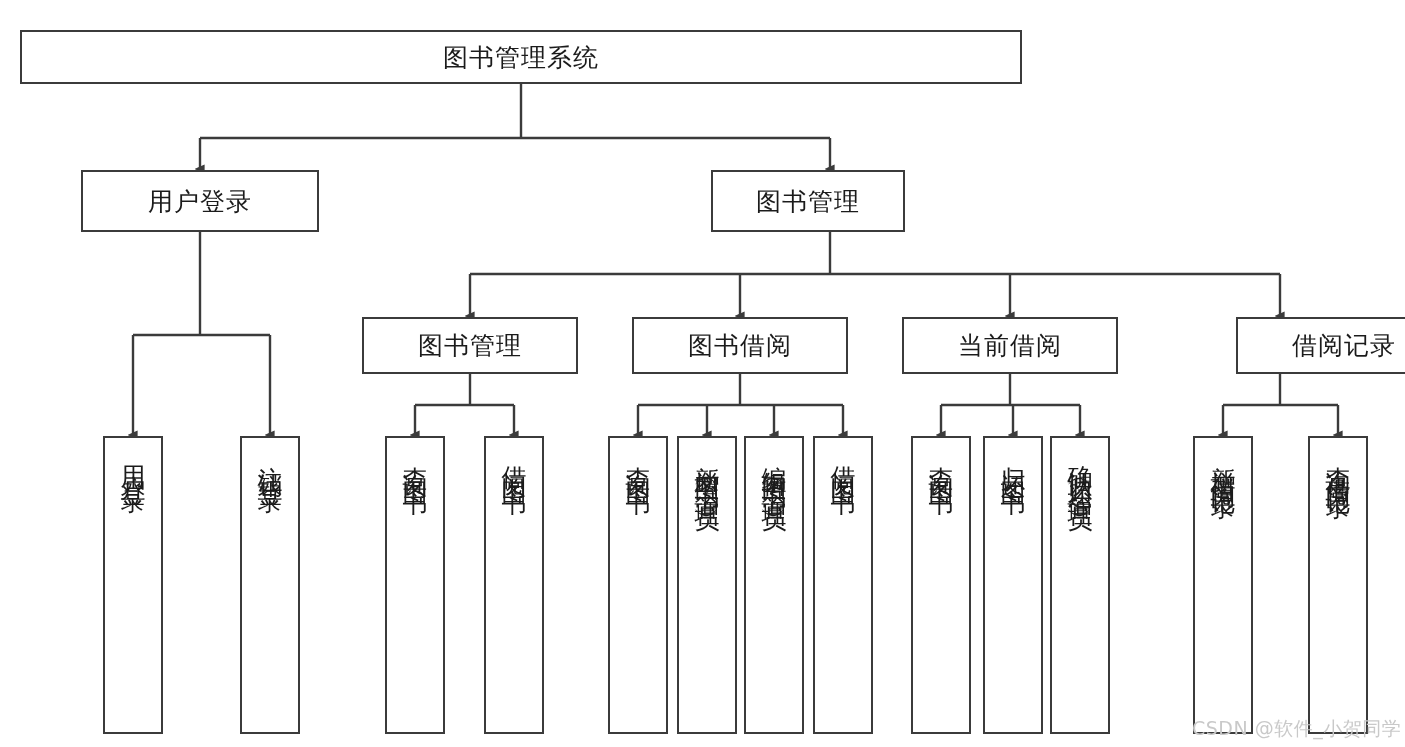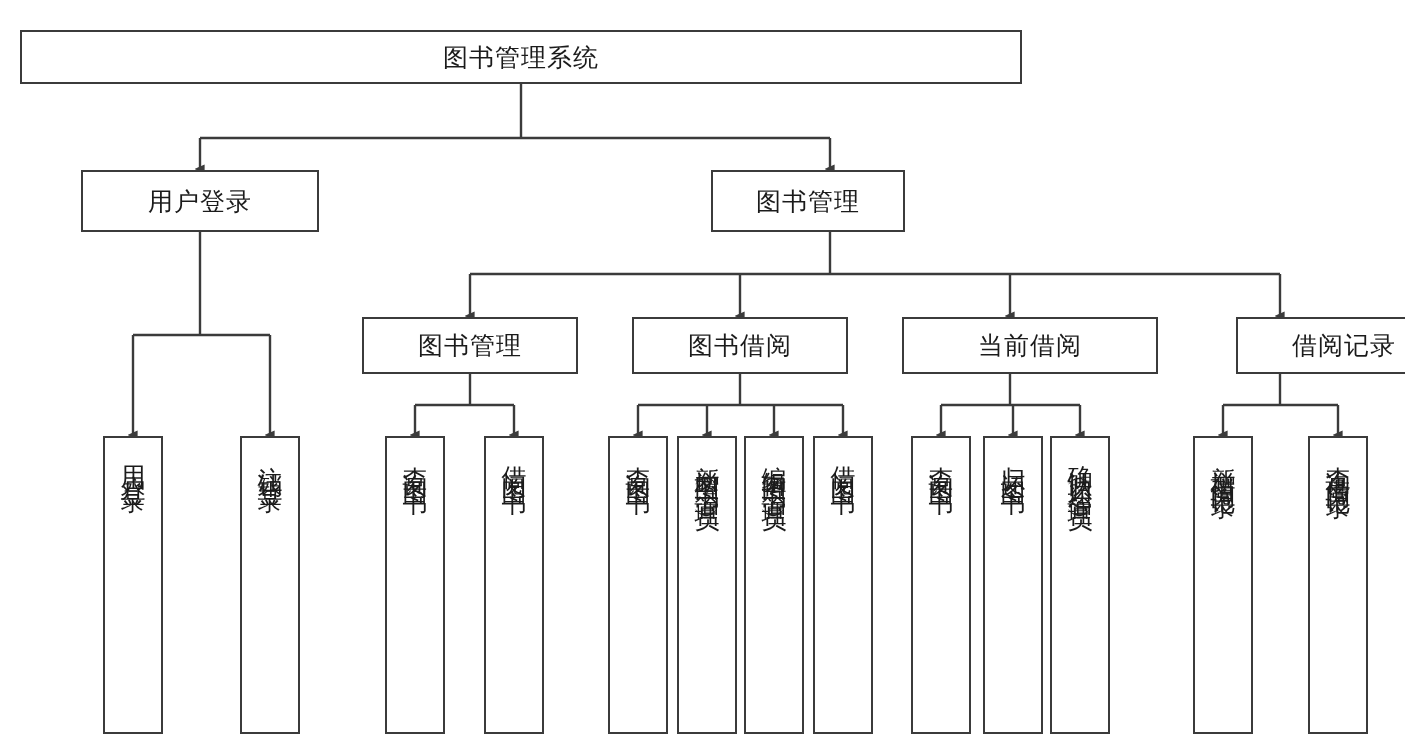--- a/index.html
+++ b/index.html
@@ -134,21 +134,21 @@
       </div>
       <div class="node h" style="left: 711px; top: 170px; width: 194px; height: 62px;">
         <span class="label">图书管理</span>
       </div>
       <div class="node h" style="left: 362px; top: 317px; width: 216px; height: 57px;">
         <span class="label">图书管理</span>
       </div>
       <div class="node h" style="left: 632px; top: 317px; width: 216px; height: 57px;">
         <span class="label">图书借阅</span>
       </div>
-      <div class="node h" style="left: 902px; top: 317px; width: 256px; height: 57px;">
+      <div class="node h" style="left: 902px; top: 317px; width: 216px; height: 57px;">
         <span class="label">当前借阅</span>
       </div>
       <div class="node h" style="left: 1236px; top: 317px; width: 216px; height: 57px;">
         <span class="label">借阅记录</span>
       </div>
       <div class="node v" style="left: 103px; top: 436px; width: 60px; height: 298px;">
         <span class="label">用户登录</span>
       </div>
       <div class="node v" style="left: 240px; top: 436px; width: 60px; height: 298px;">
         <span class="label">注销登录</span>
@@ -181,13 +181,14 @@
         <span class="label">确认归还（管理员）</span>
       </div>
       <div class="node v tall" style="left: 1193px; top: 436px; width: 60px; height: 298px;">
         <span class="label">新增借阅记录</span>
       </div>
       <div class="node v tall" style="left: 1308px; top: 436px; width: 60px; height: 298px;">
         <span class="label">查询借阅记录</span>
       </div>
     </div>
 
+  <div class="watermark" style="left: 1192px; top: 716px;">CSDN @软件_小贺同学</div>
 </div>
 
 </body></html>

